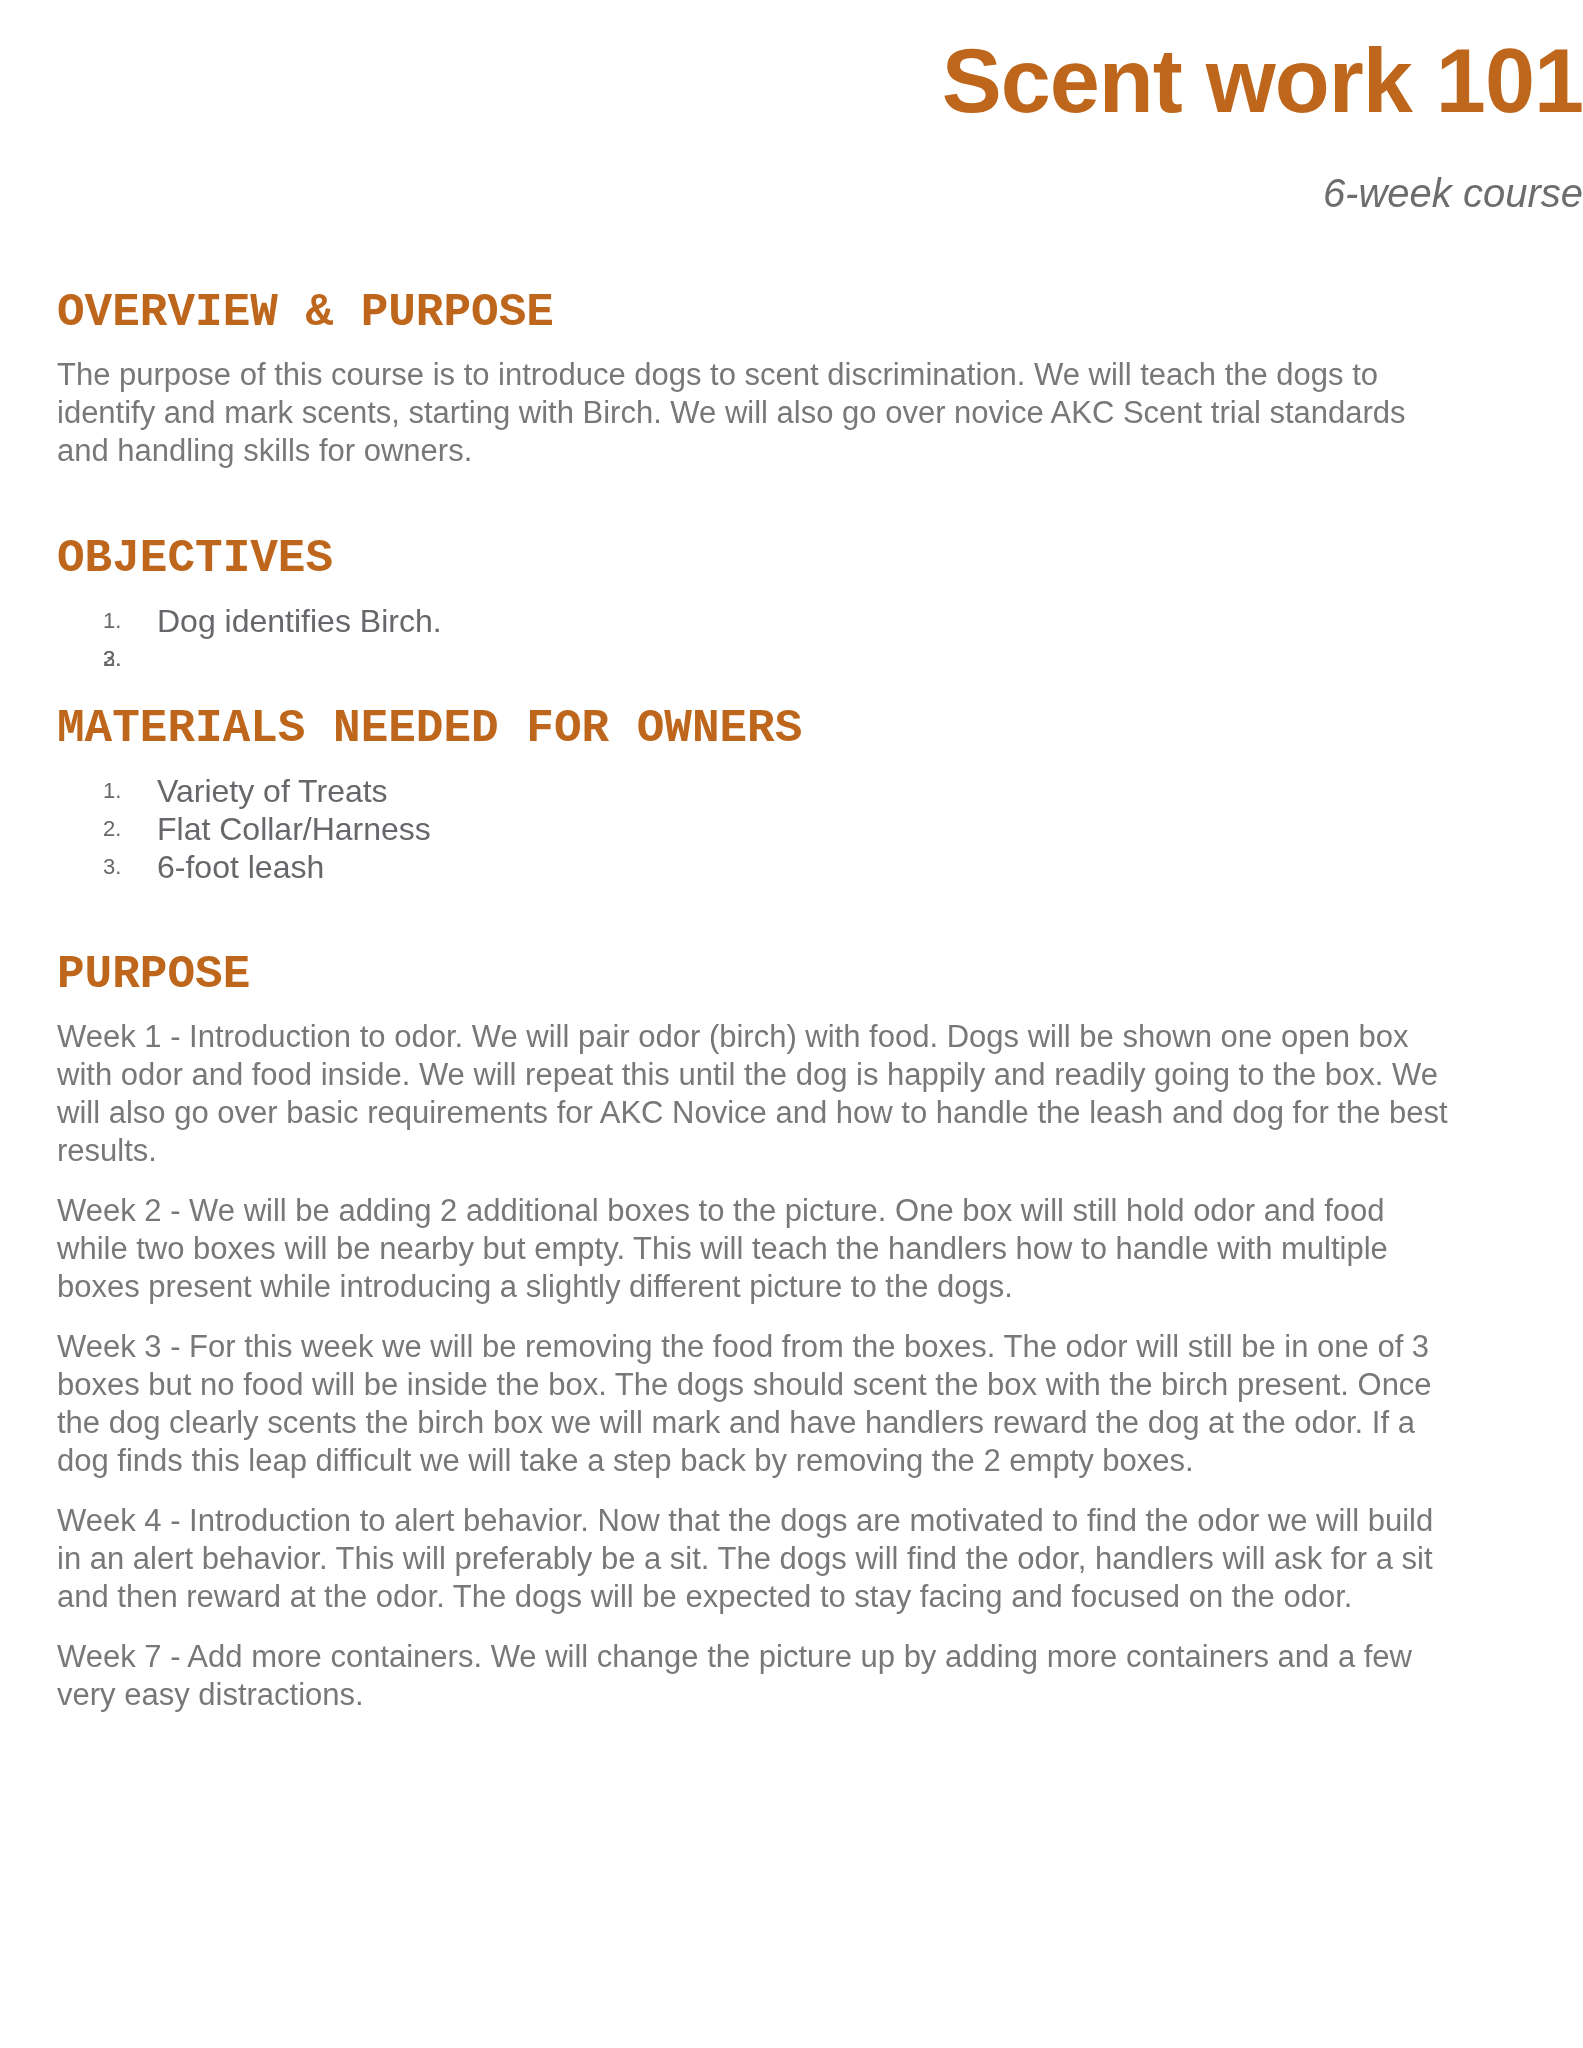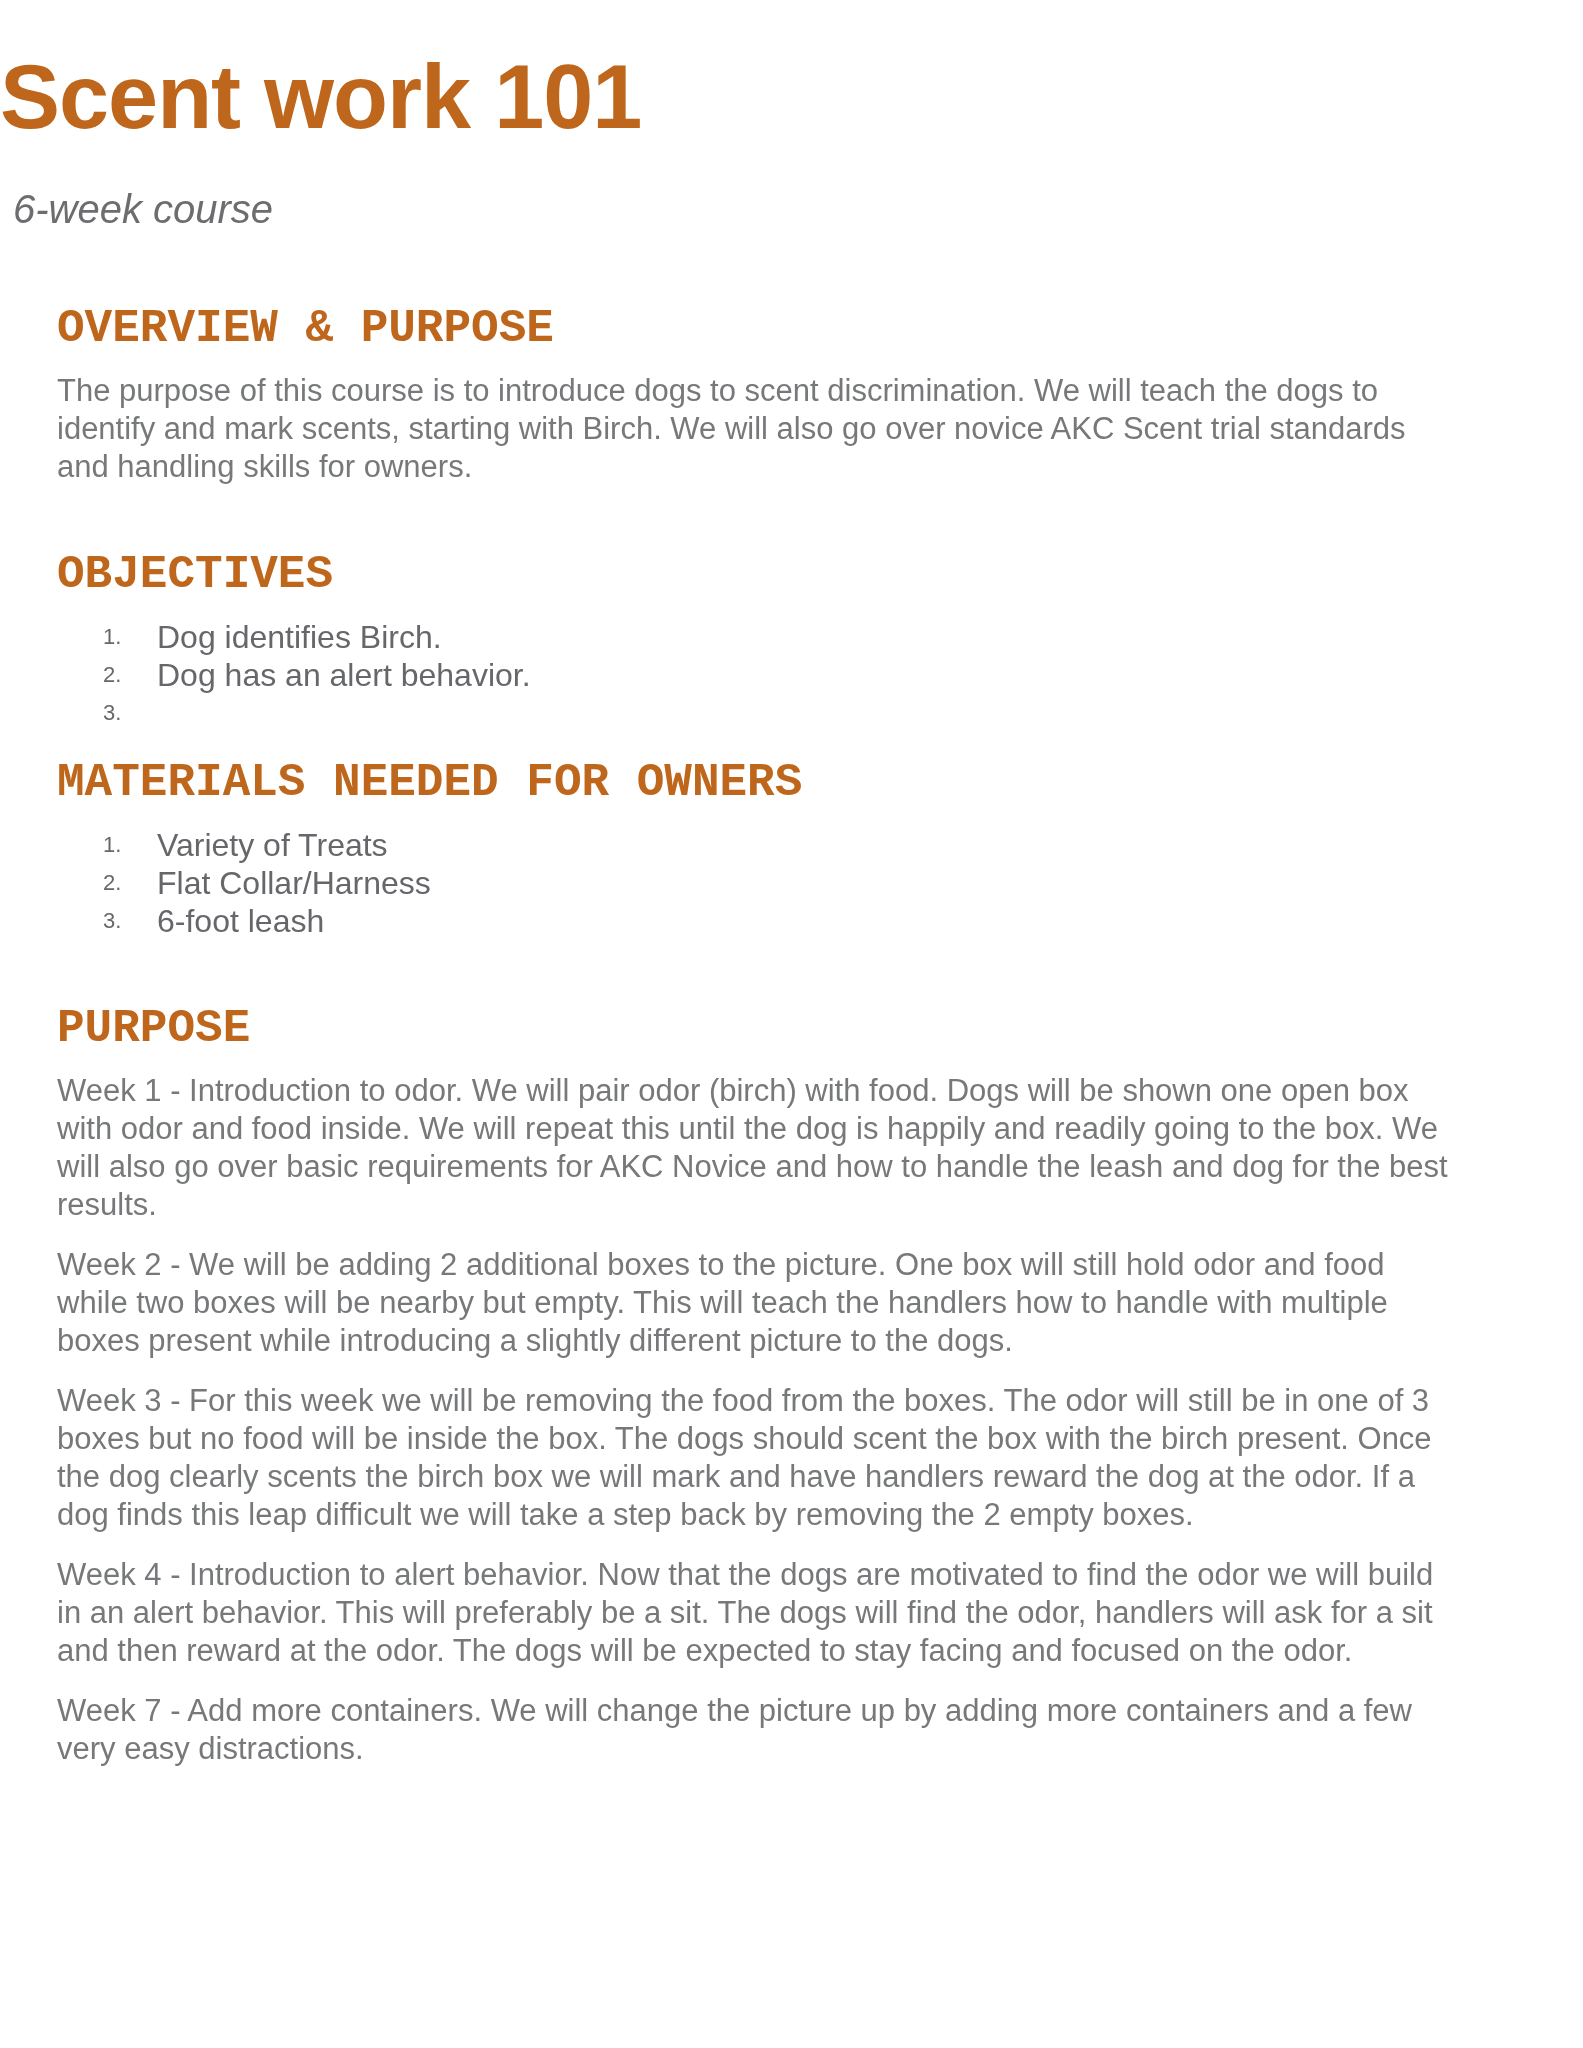--- a/index.html
+++ b/index.html
@@ -14,22 +14,22 @@
     font-family: "Liberation Sans", sans-serif;
     -webkit-font-smoothing: antialiased;
   }
   .page {
     width: 100%;
     height: 100%;
     background: #ffffff;
   }
   
   .doc-header {
-    padding-top: 52px;
-    text-align: left;
+    padding-top: 36px;
+    text-align: right;
   }
   .doc-title {
     margin: 0;
     font-size: 90px;
     line-height: 1.0;
     font-weight: 600;
     letter-spacing: -1px;
     color: #BE671C;
   }
   .doc-subtitle {
@@ -104,21 +104,20 @@
 
     <section>
       <h2 class="section-heading">OBJECTIVES</h2>
       <ol class="doc-list">
         <li>
           <span class="num">1.</span>
           <span>Dog identifies Birch.</span>
         </li>
         <li>
           <span class="num">2.</span>
-          <span>Dog has an alert behavior.</span>
         </li>
         <li>
           <span class="num">3.</span>
         </li>
       </ol>
     </section>
 
     <section>
       <h2 class="section-heading">MATERIALS NEEDED FOR OWNERS</h2>
       <ol class="doc-list">

